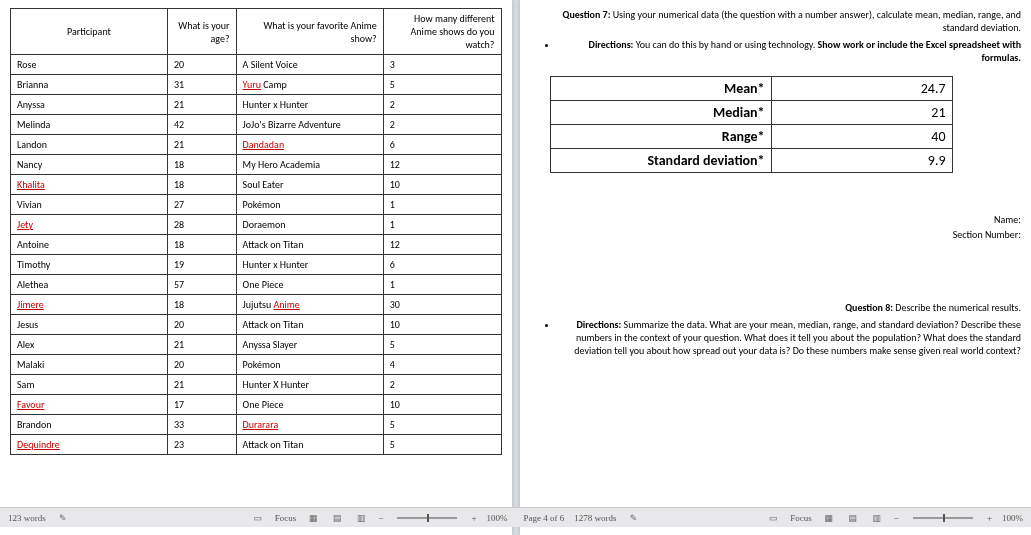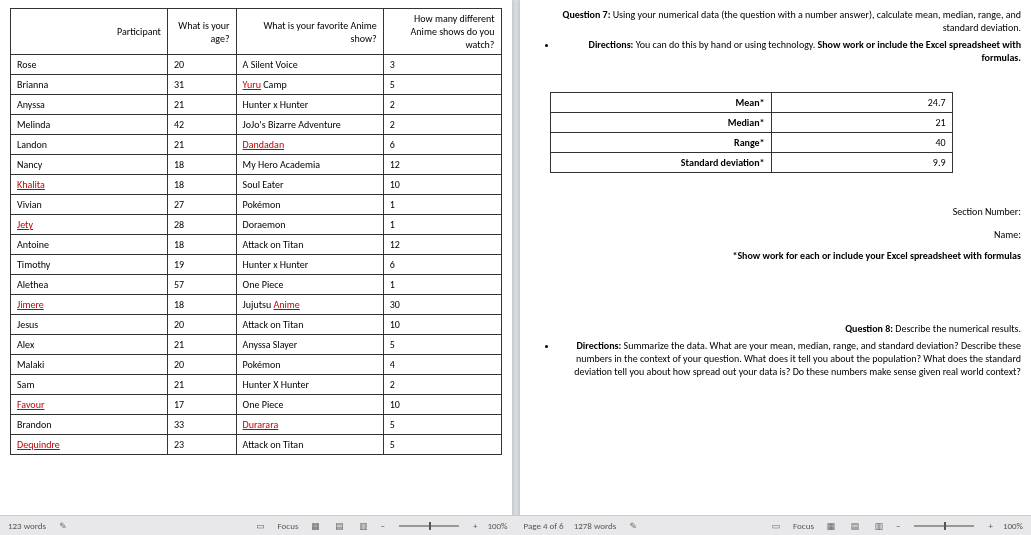--- a/index.html
+++ b/index.html
@@ -35,61 +35,62 @@
       padding: 3px 6px;
       text-align: left;
       vertical-align: top;
     }
     table.data-table th {
       font-weight: normal;
       text-align: right;
       vertical-align: middle;
       height: 34px;
     }
-    table.data-table th:first-child { }
+    table.data-table th:first-child { text-align: center; }
     table.data-table td:first-child { width: 32%; }
     table.data-table td:nth-child(2) { width: 14%; }
     table.data-table td:nth-child(3) { width: 30%; }
     table.data-table td:nth-child(4) { width: 24%; }
     .redlink { color: #c00000; text-decoration: underline; text-decoration-color: #c00000; }
     
     
     .qblock { font-size: 10px; margin-bottom: 10px; }
     .qblock .qtitle { margin-bottom: 4px; }
     .qblock ul { margin-left: 28px; margin-top: 4px; }
     .qblock li { margin-bottom: 2px; }
     .stats-table {
       border-collapse: collapse;
       width: 82%;
-      margin: 28px 0 12px 20px;
-      font-size: 10px;
+      margin: 12px 0 12px 20px;
+      font-size: 14px;
     }
     .stats-table td {
       border: 1px solid #333;
       padding: 3px 6px;
     }
     .stats-table td:first-child { width: 55%; }
     .spacer { height: 18px; }
     .spacer-lg { height: 60px; }
     .meta-label { font-size: 10px; margin-left: 20px; margin-top: 10px; }
     .show-work { font-size: 10px; margin-left: 20px; margin-top: 8px; }
     
     
     .status-bar {
       position: absolute;
-      bottom: 0;
+      bottom: 8px;
       height: 20px;
       background: #e8e8ea;
       display: flex;
       align-items: center;
       font-size: 9px;
       color: #555;
       border-top: 1px solid #ccc;
       padding: 0 8px;
       gap: 10px;
+      font-family: Liberation Serif, serif;
     }
     .status-left { left: 0; width: 50%; }
     .status-right { left: 50%; width: 50%; }
     .status-bar .flex-spacer { flex: 1; }
     .status-icon {
       display: inline-flex;
       align-items: center;
       justify-content: center;
       width: 14px;
       height: 14px;
@@ -288,24 +289,23 @@
         </tr>
         <tr>
           <td><b>Standard deviation*</b></td>
           <td>9.9</td>
         </tr>
       </tbody>
   </table>
 
   <div class="spacer"></div>
 
+  <div class="meta-label">Name:</div>
   <div class="meta-label" style="margin-top:2px">Section Number:</div>
-  <div class="meta-label">Name:</div>
-
-  <div class="show-work"><b>*Show work for each or include your Excel spreadsheet with formulas</b></div>
+
 
   <div class="spacer-lg"></div>
 
   <div class="qblock">
     <div class="qtitle">
       <b>Question 8:</b><span> Describe the numerical results.</span>
     </div>
     <ul>
       <li>
         <b>Directions:</b><span> Summarize the data. What are your mean, median, range, and standard deviation? Describe these numbers in the context of your question. What does it tell you about the population? What does the standard deviation tell you about how spread out your data is? Do these numbers make sense given real world context?</span>

